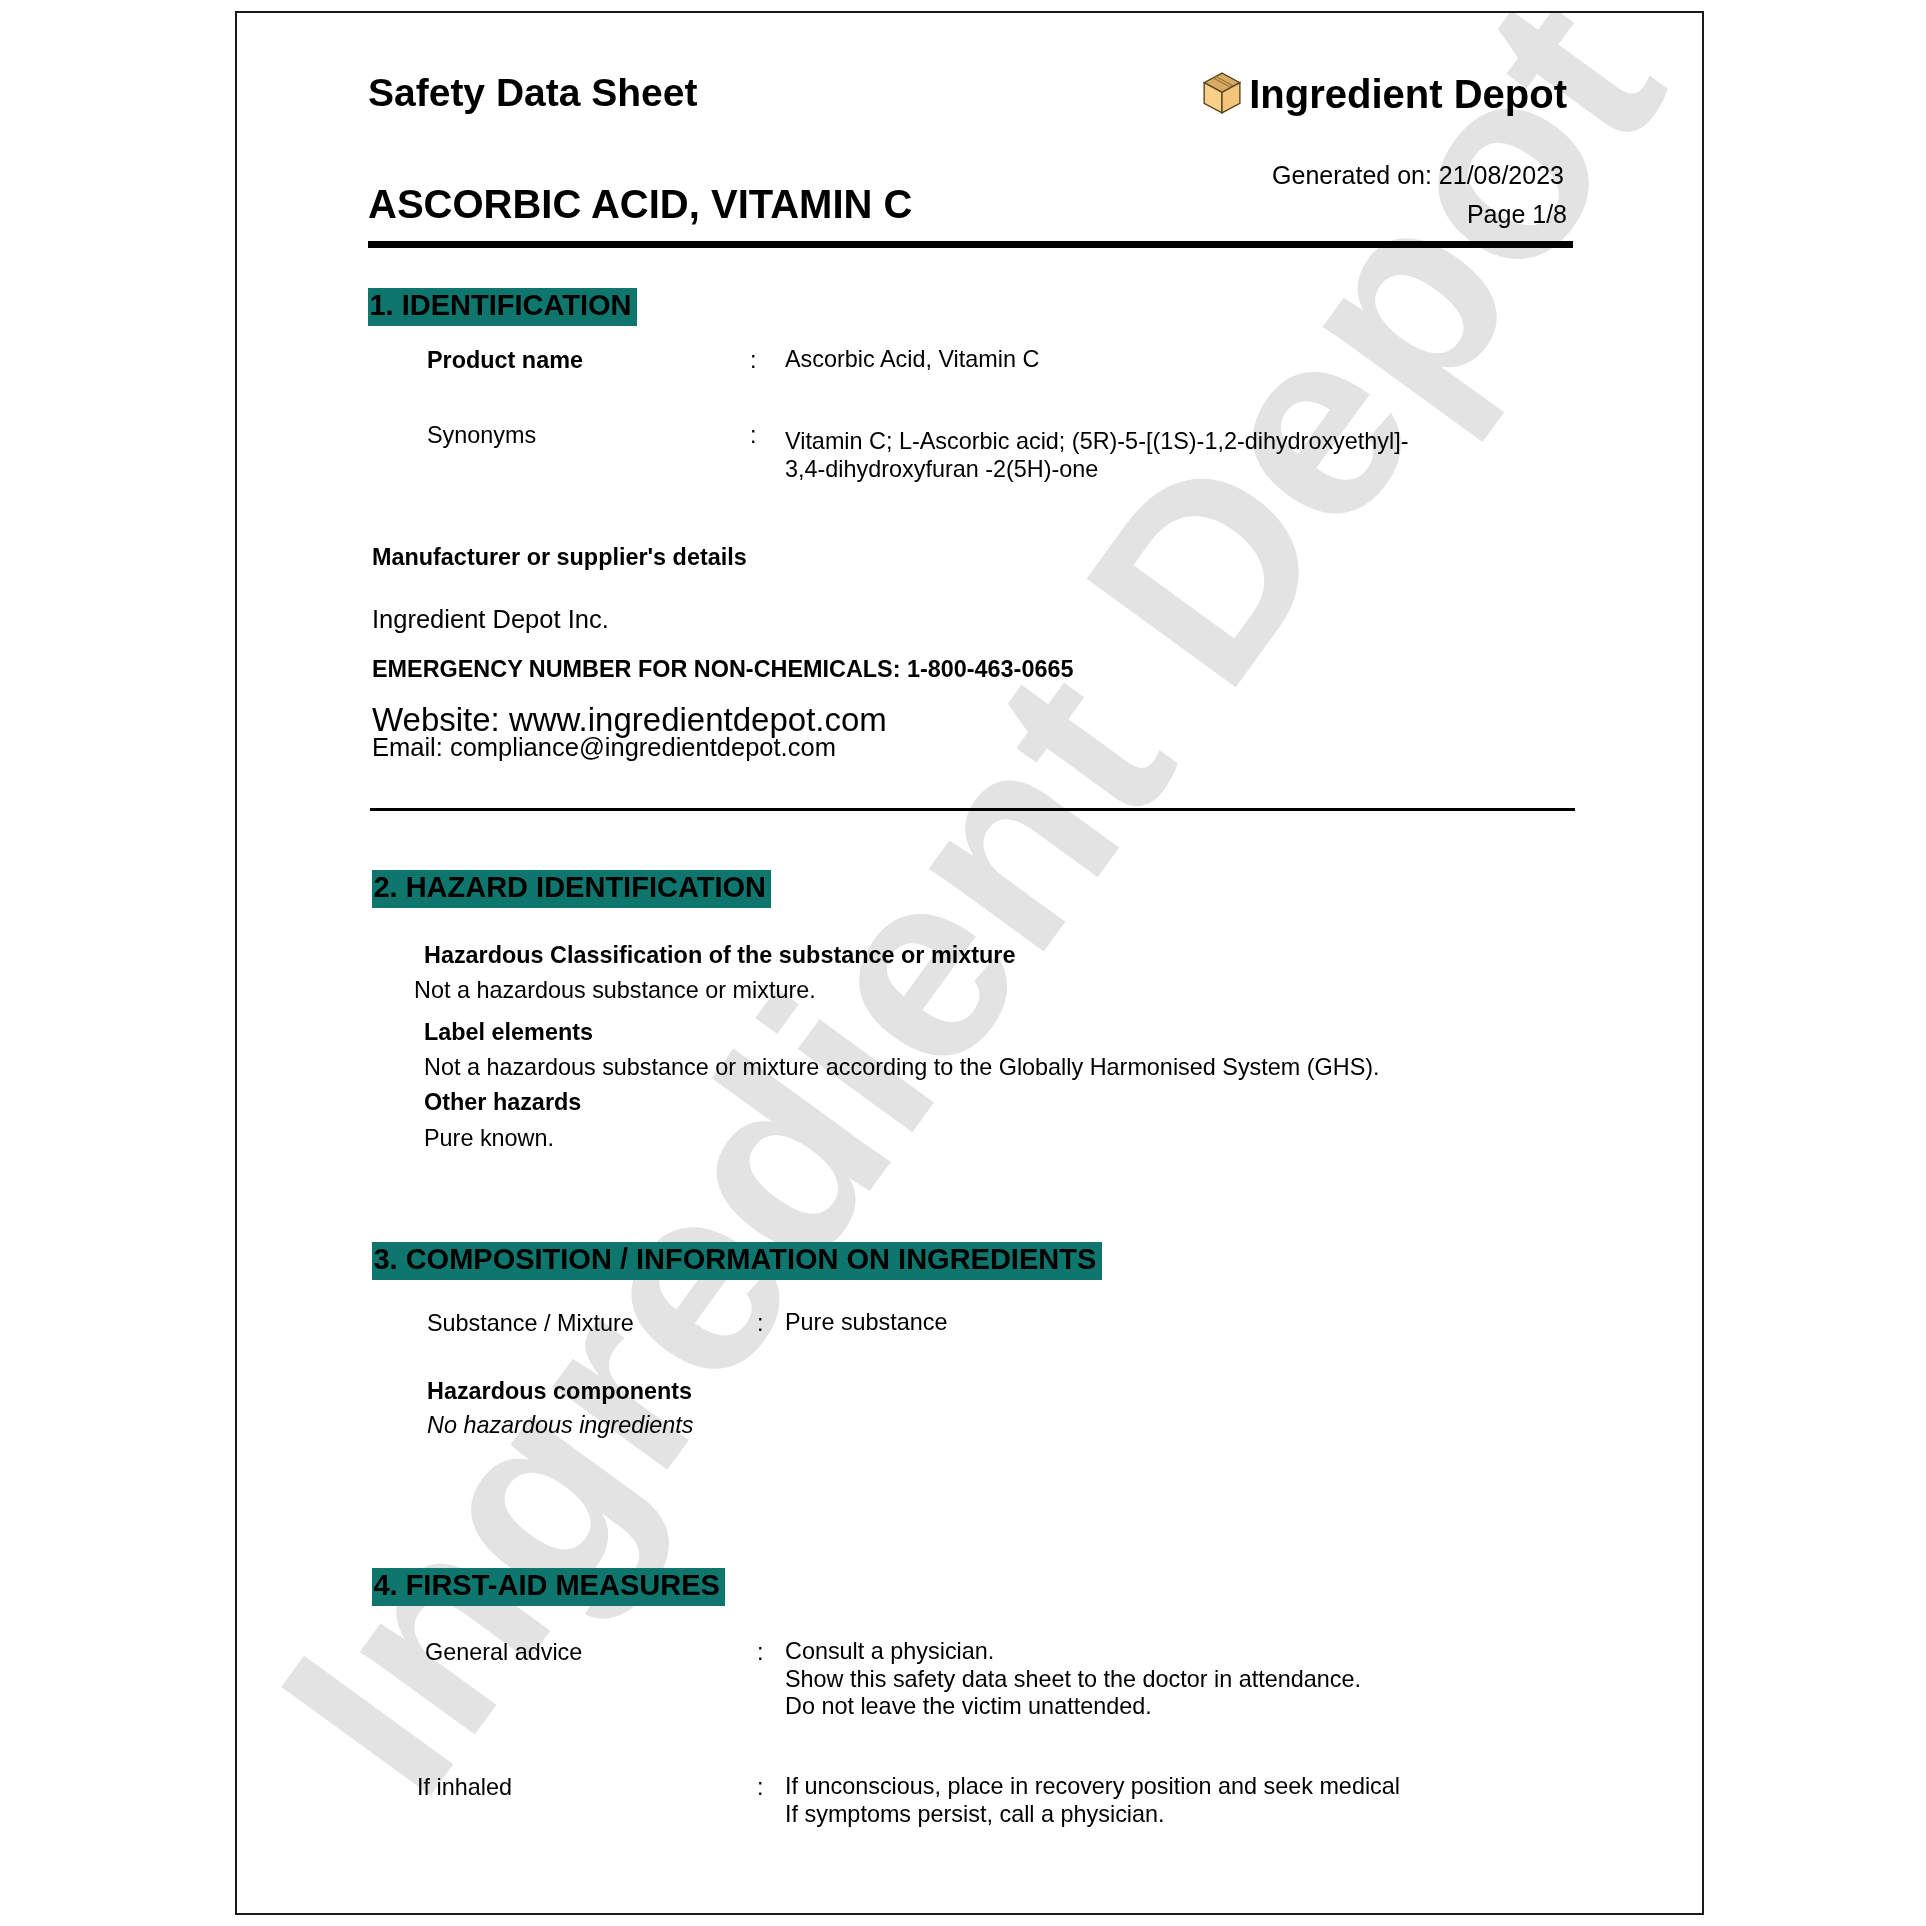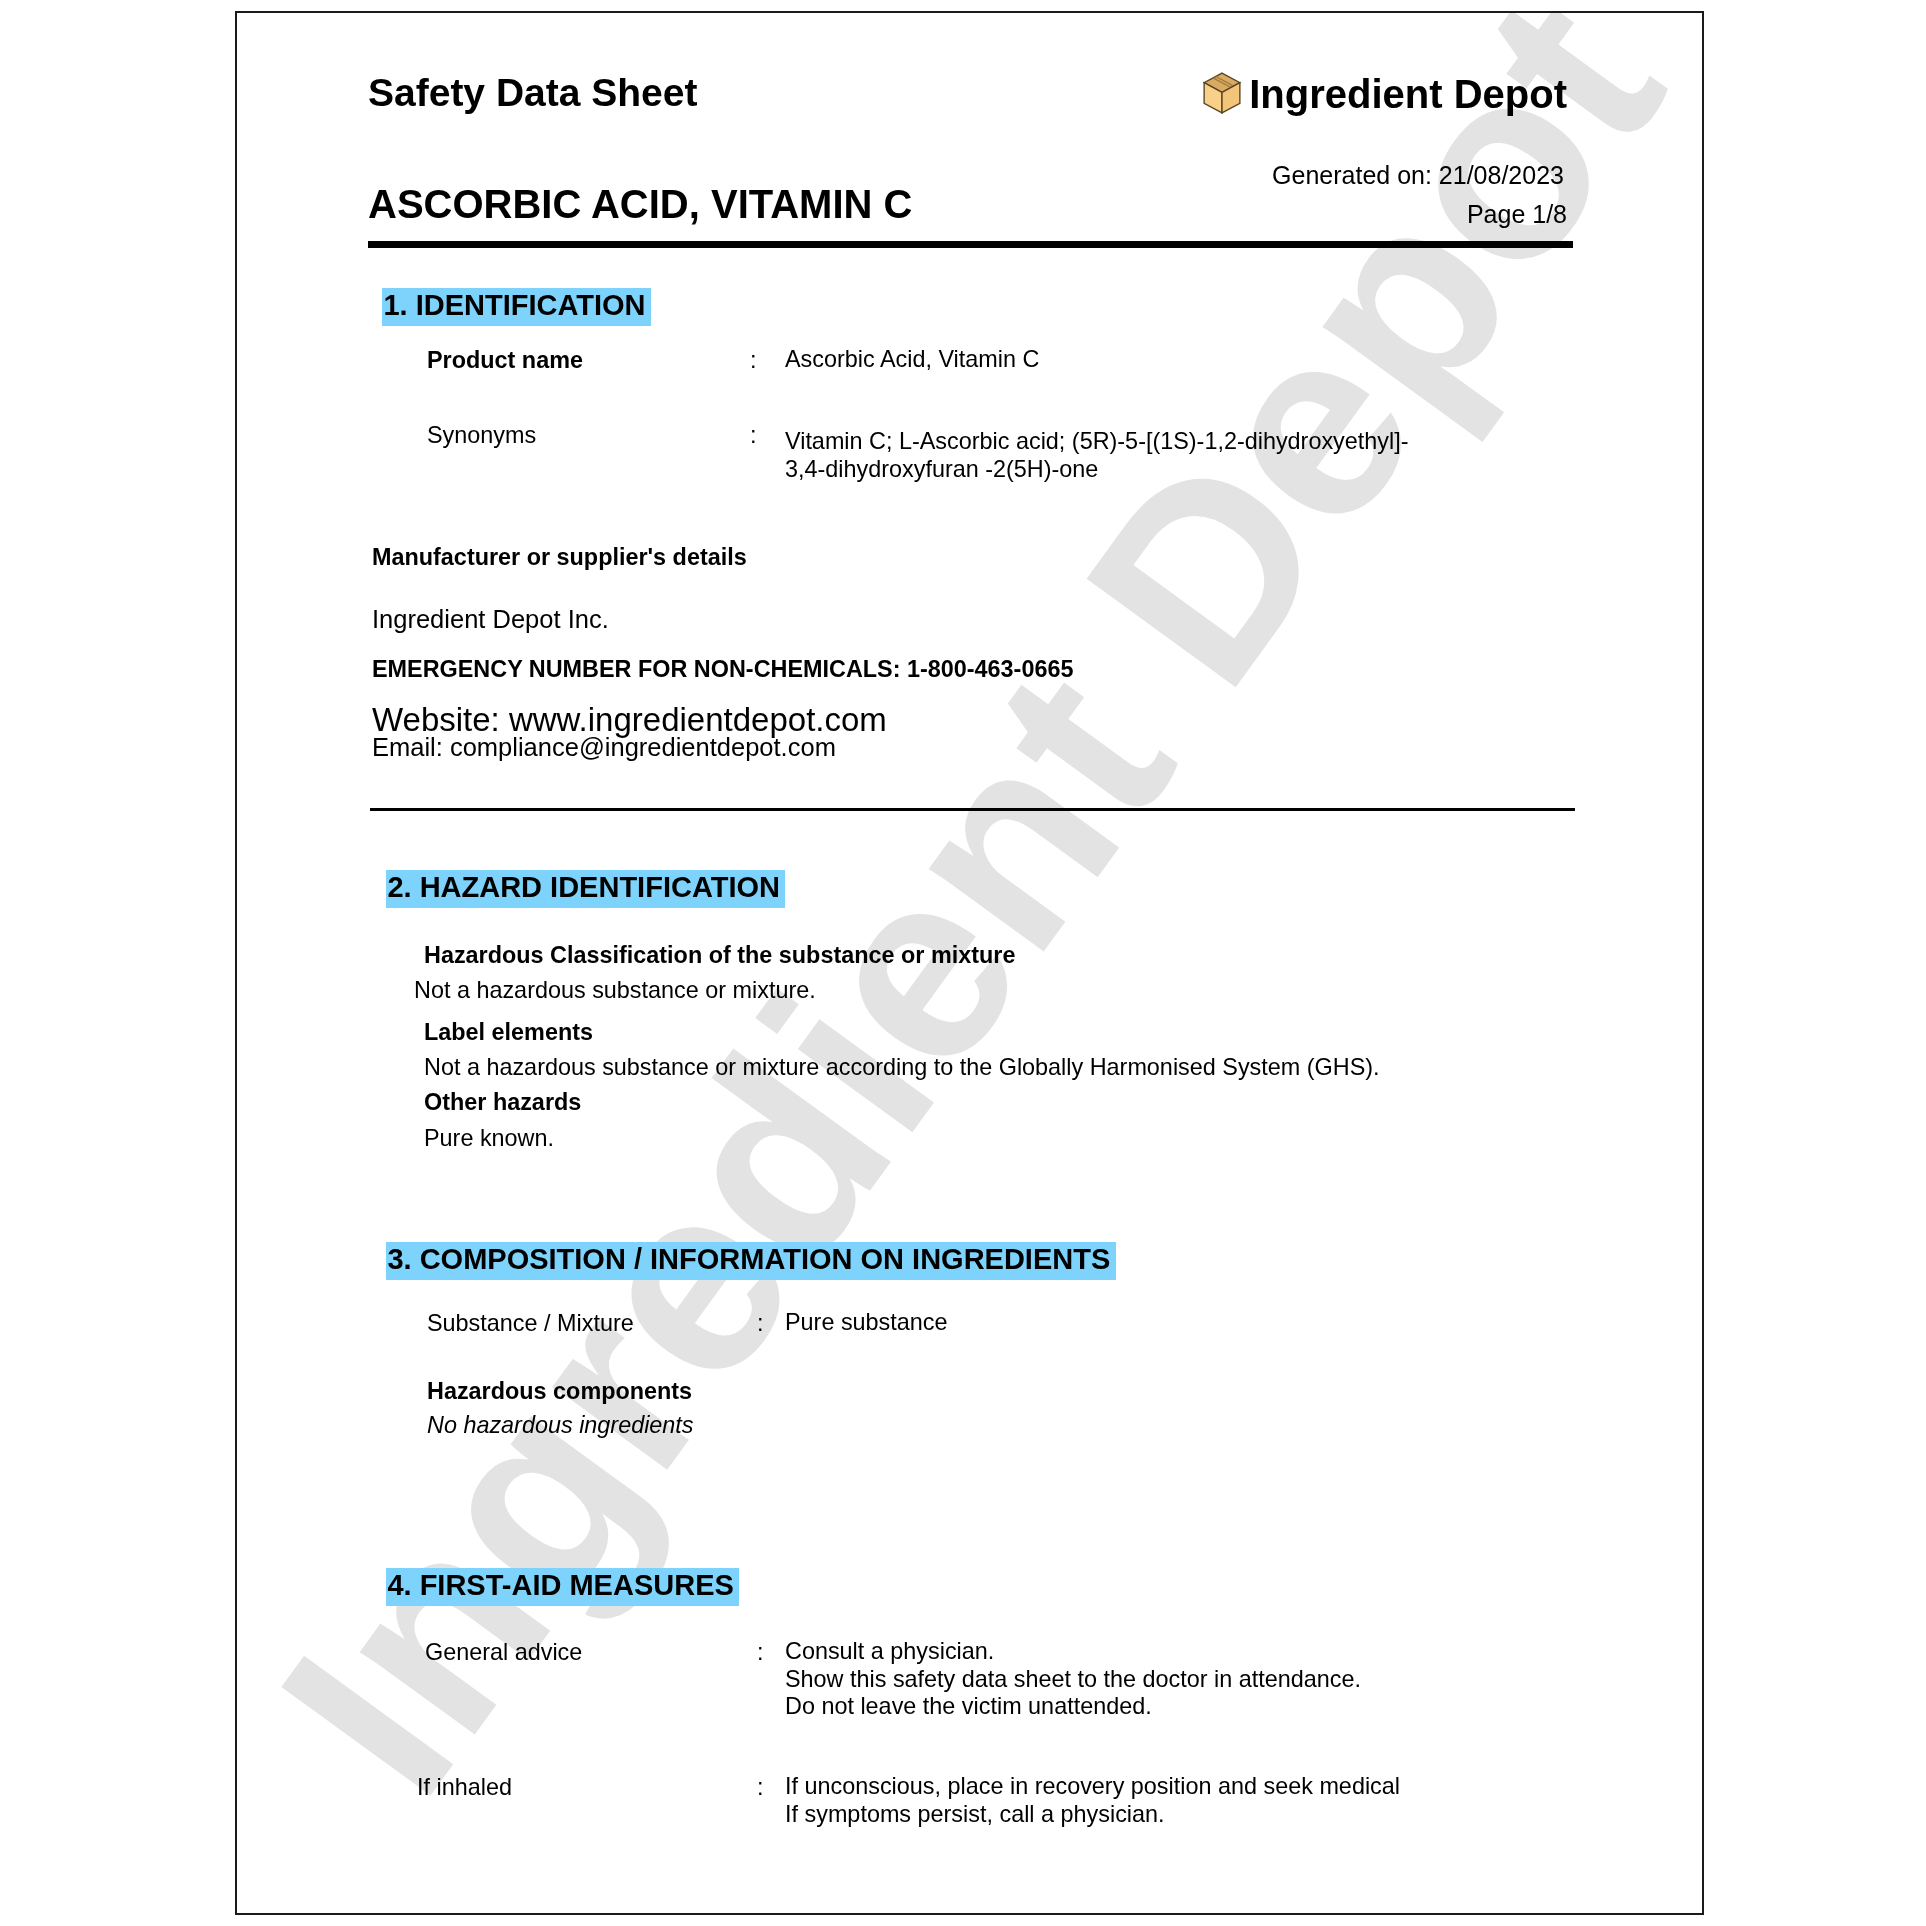--- a/index.html
+++ b/index.html
@@ -13,21 +13,21 @@
                white-space: nowrap; line-height: 1; margin-top: -134px; pointer-events: none; z-index: 0; }
   .abs { position: absolute; z-index: 1; }
   .doc-title { left: 131px; top: 58px; font-size: 39px; font-weight: bold; }
   .brand { right: 135px; top: 58px; display: flex; align-items: center; gap: 6.9px; }
   .brand-name { font-size: 40px; font-weight: bold; }
   .generated { right: 138px; top: 124px; font-size: 25px; margin-top: 24px; }
   .product-title { left: 131px; top: 169px; font-size: 40px; font-weight: bold; }
   .page-num { right: 135px; top: 187px; font-size: 25px; }
   .rule-thick { left: 131px; top: 228px; width: 1205px; height: 6.9px; background: #000; }
   .rule { left: 133px; width: 1205px; height: 3.4px; background: #000; }
-  .section-head { font-size: 29px; font-weight: bold; background: #7dd3fc; padding: 1.4px 5.5px 2.8px 1.4px; line-height: 1.15; margin-left: 14px; }
+  .section-head { font-size: 29px; font-weight: bold; background: #0f766e; padding: 1.4px 5.5px 2.8px 1.4px; line-height: 1.15; }
   .label { font-size: 23.4px; }
   .bold { font-weight: bold; }
   .body-text { font-size: 23.4px; }
   .colon { font-size: 23.4px; }
   .value { font-size: 23.4px; line-height: 27.5px; }
   .value div { white-space: nowrap; }
 </style>
 </head>
 <body>
 

